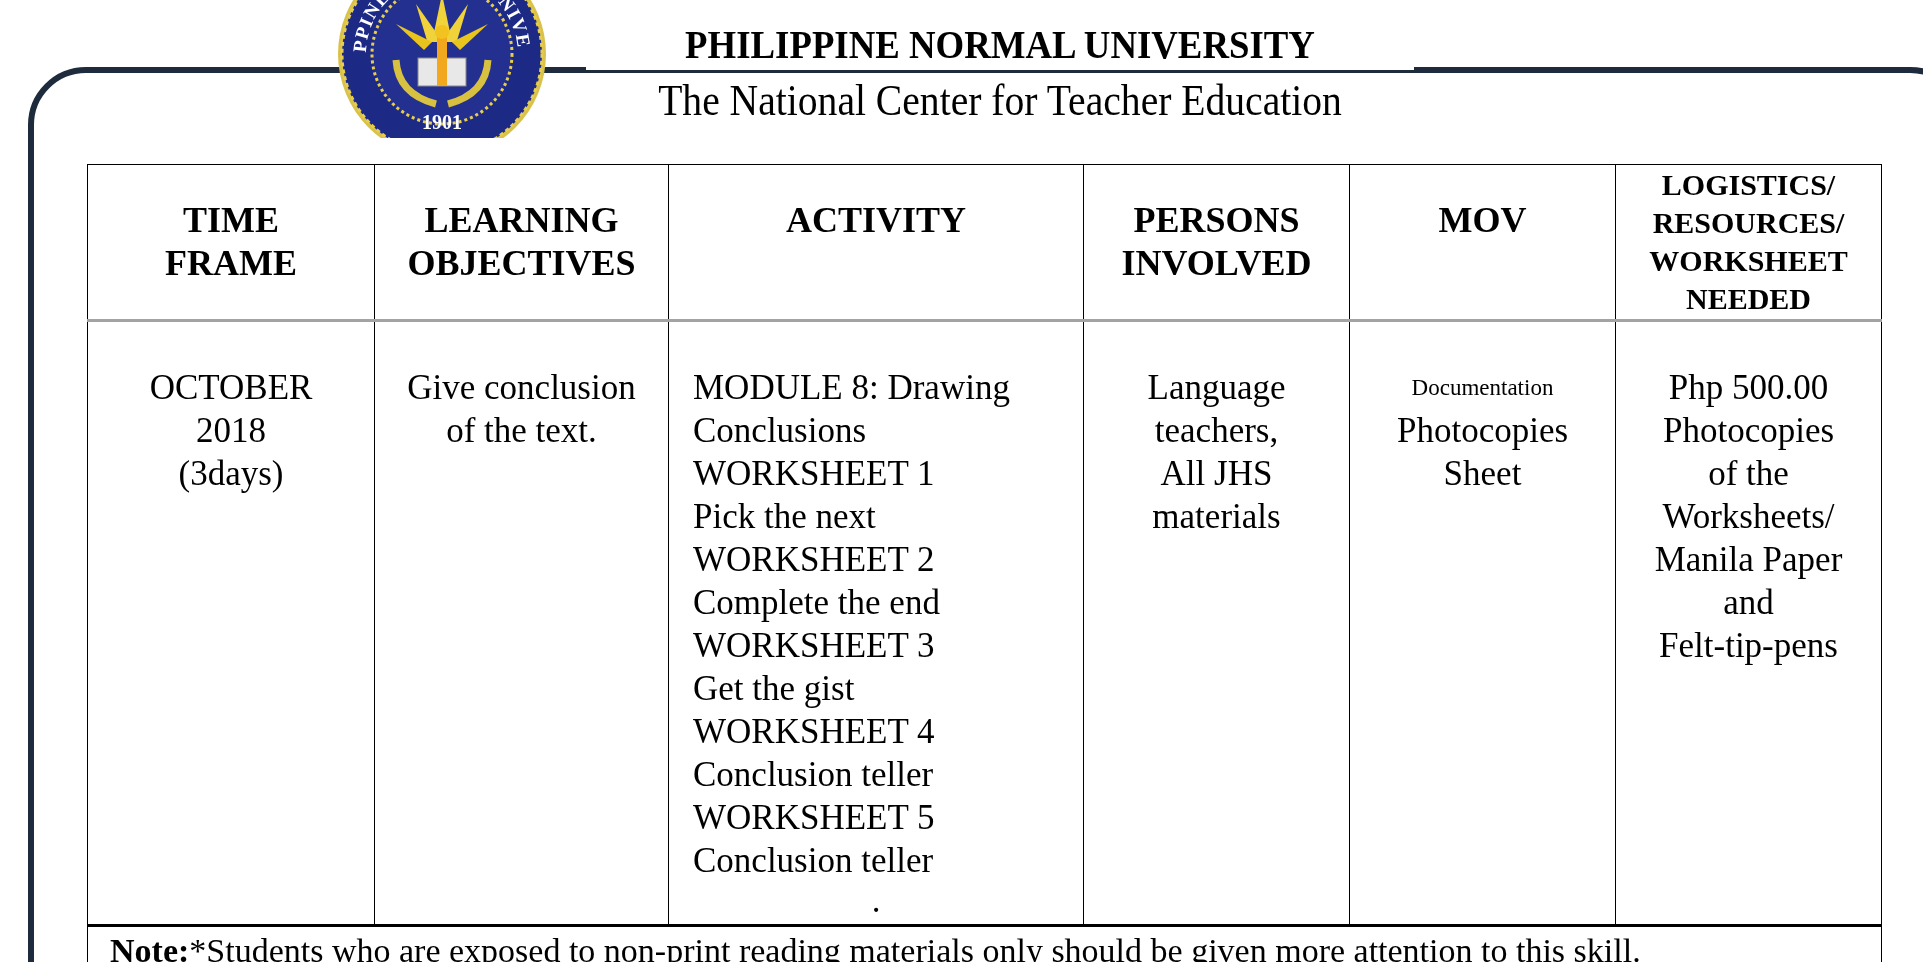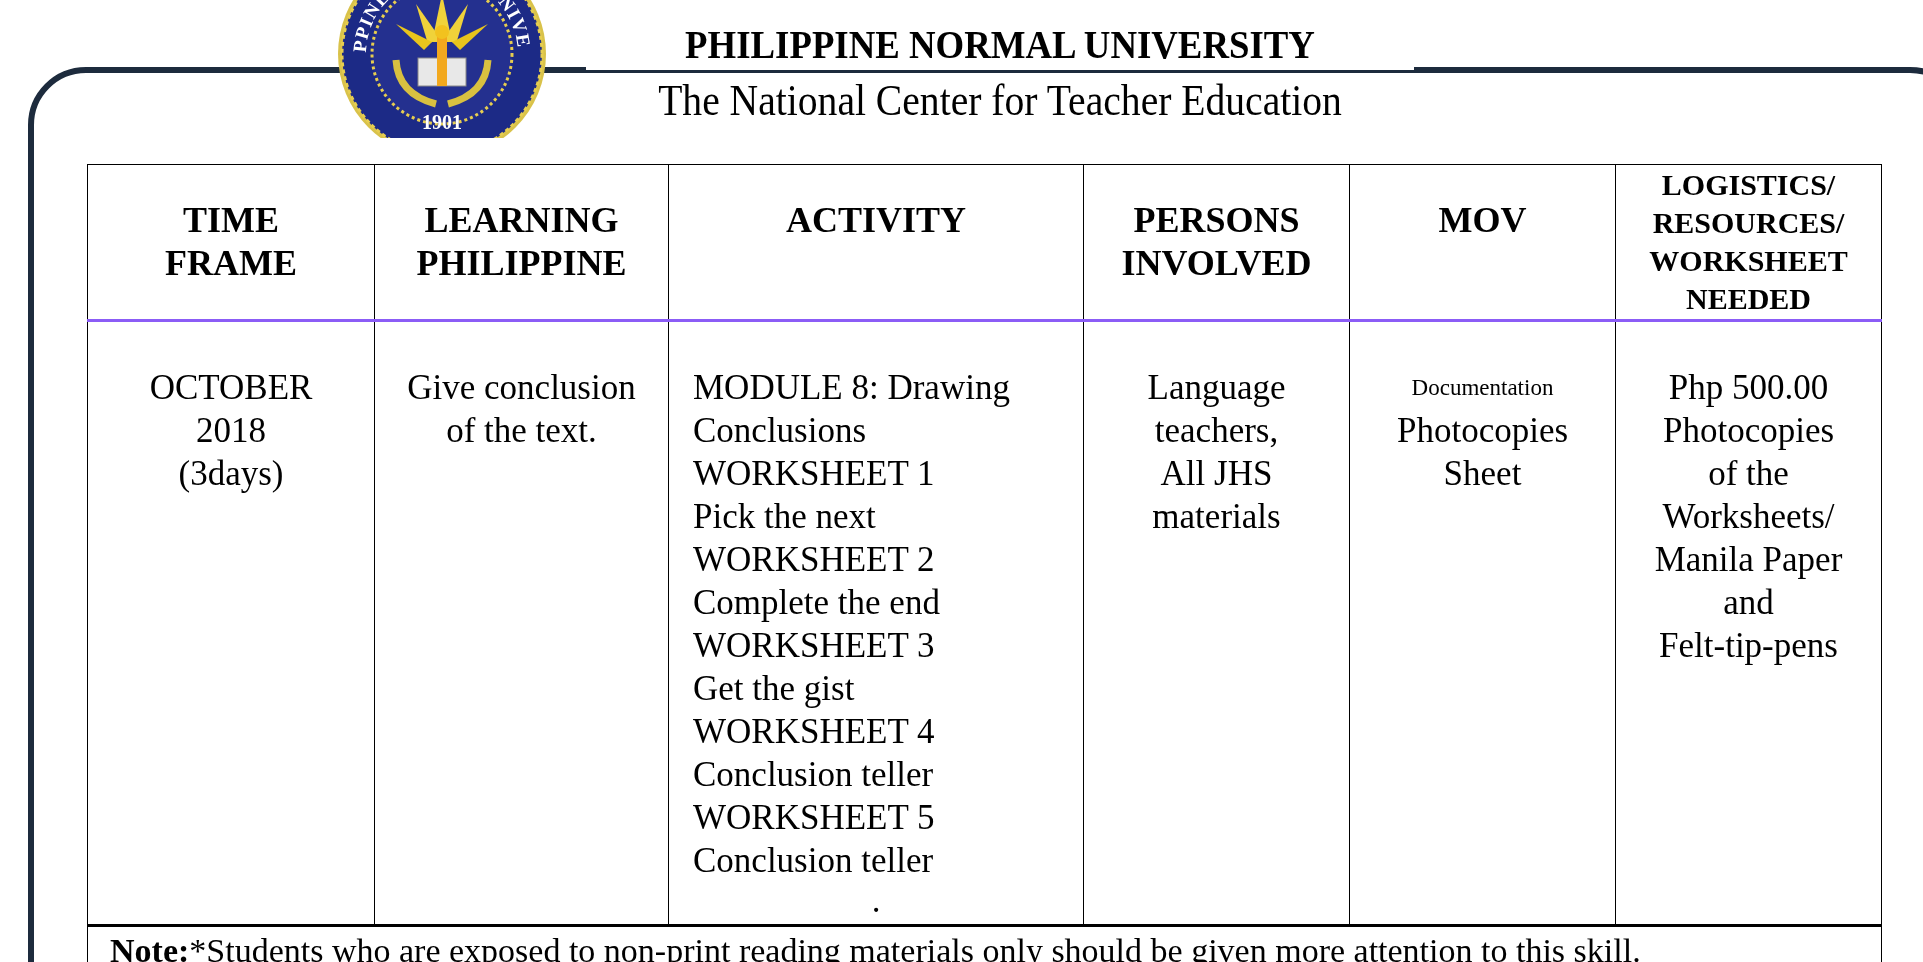--- a/index.html
+++ b/index.html
@@ -28,21 +28,21 @@
     transform: scaleX(0.9); transform-origin: center;
   }
   table.plan {
     position: absolute; left: 87px; top: 164px;
     border-collapse: collapse; table-layout: fixed; width: 1794px;
   }
   table.plan th, table.plan td {
     border: 1.5px solid #000; vertical-align: top; text-align: center; padding: 0;
   }
   table.plan tr.head-row { height: 156px; }
-  table.plan tr.head-row th { border-bottom: 3px solid #8b5cf6; vertical-align: middle; font-size: 36px; line-height: 43px; font-weight: bold; }
+  table.plan tr.head-row th { border-bottom: 3px solid #a3a3a3; vertical-align: middle; font-size: 36px; line-height: 43px; font-weight: bold; }
   table.plan tr.head-row th.small { font-size: 30px; line-height: 38px; }
   table.plan tr.body-row { height: 605px; }
   table.plan tr.body-row td { font-size: 35px; line-height: 43px; padding-top: 44px; margin-top: 38px; }
   table.plan td.activity { text-align: left; padding-left: 24px; }
   .act-line.bold { font-weight: normal; }
   .dot { text-align: center; margin-top: 4px; line-height: 30px; }
   td.mov .first { font-size: 23px; }
   tr.note-row { height: 40px; }
   tr.note-row td {
     text-align: left !important; border-top: 3px solid #000; padding: 4px 0 0 22px !important;
@@ -94,21 +94,21 @@
       <col style="width:266px">
   </colgroup>
   <tbody>
       <tr class="head-row">
     <th>
       <div>TIME</div>
           <div>FRAME</div>
     </th>
     <th>
       <div>LEARNING</div>
-          <div>PHILIPPINE</div>
+          <div>OBJECTIVES</div>
     </th>
     <th style="vertical-align:middle">
       <div>ACTIVITY</div>
           <div>&nbsp;</div>
     </th>
     <th>
       <div>PERSONS</div>
           <div>INVOLVED</div>
     </th>
     <th>

